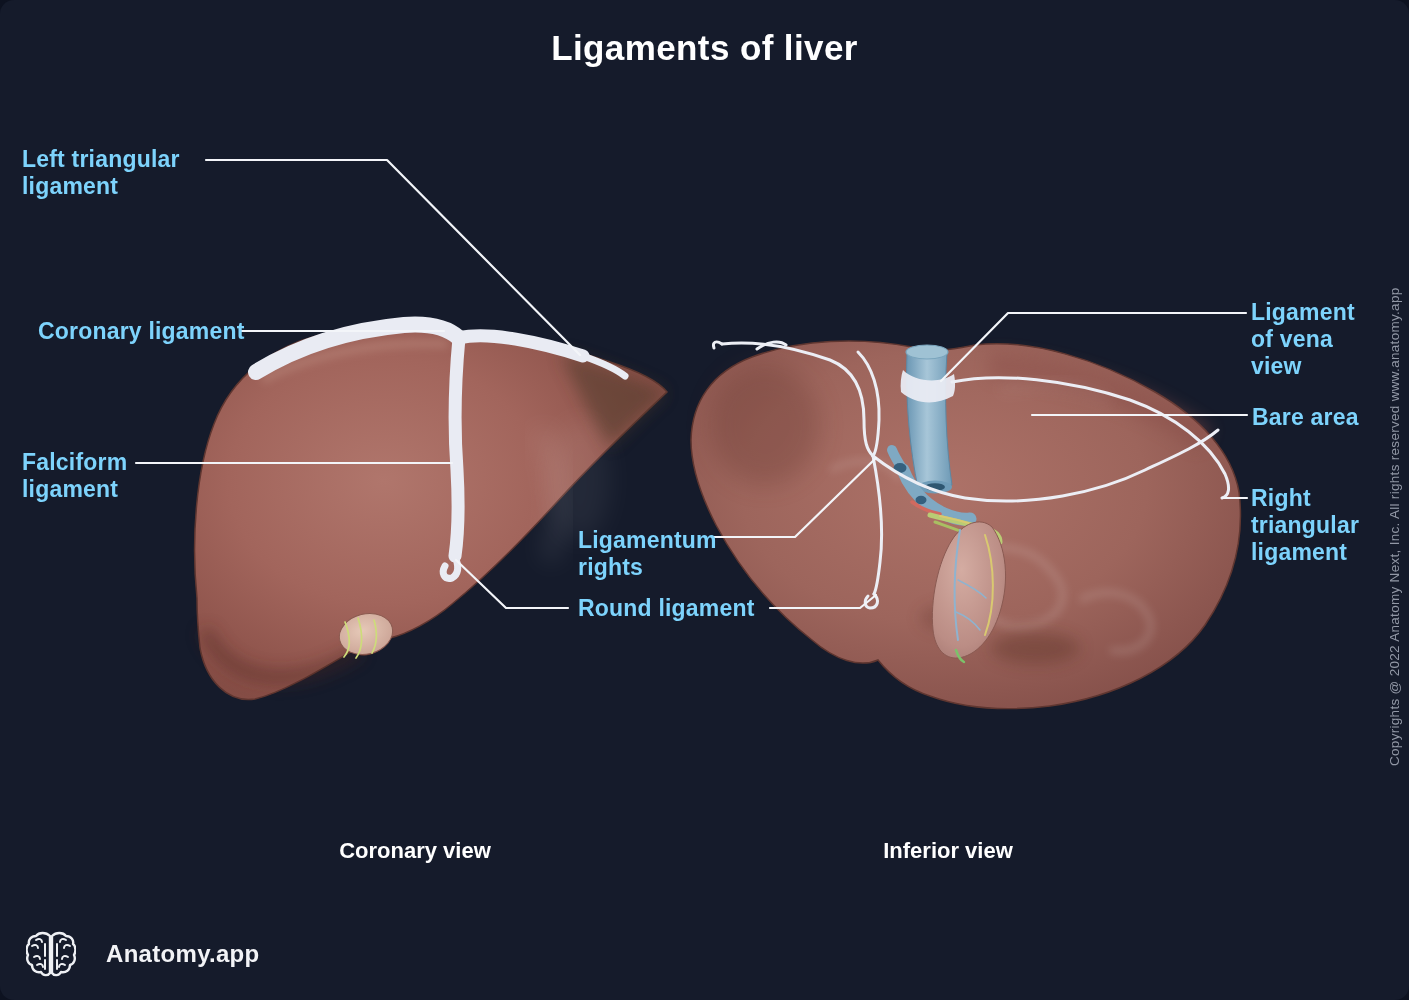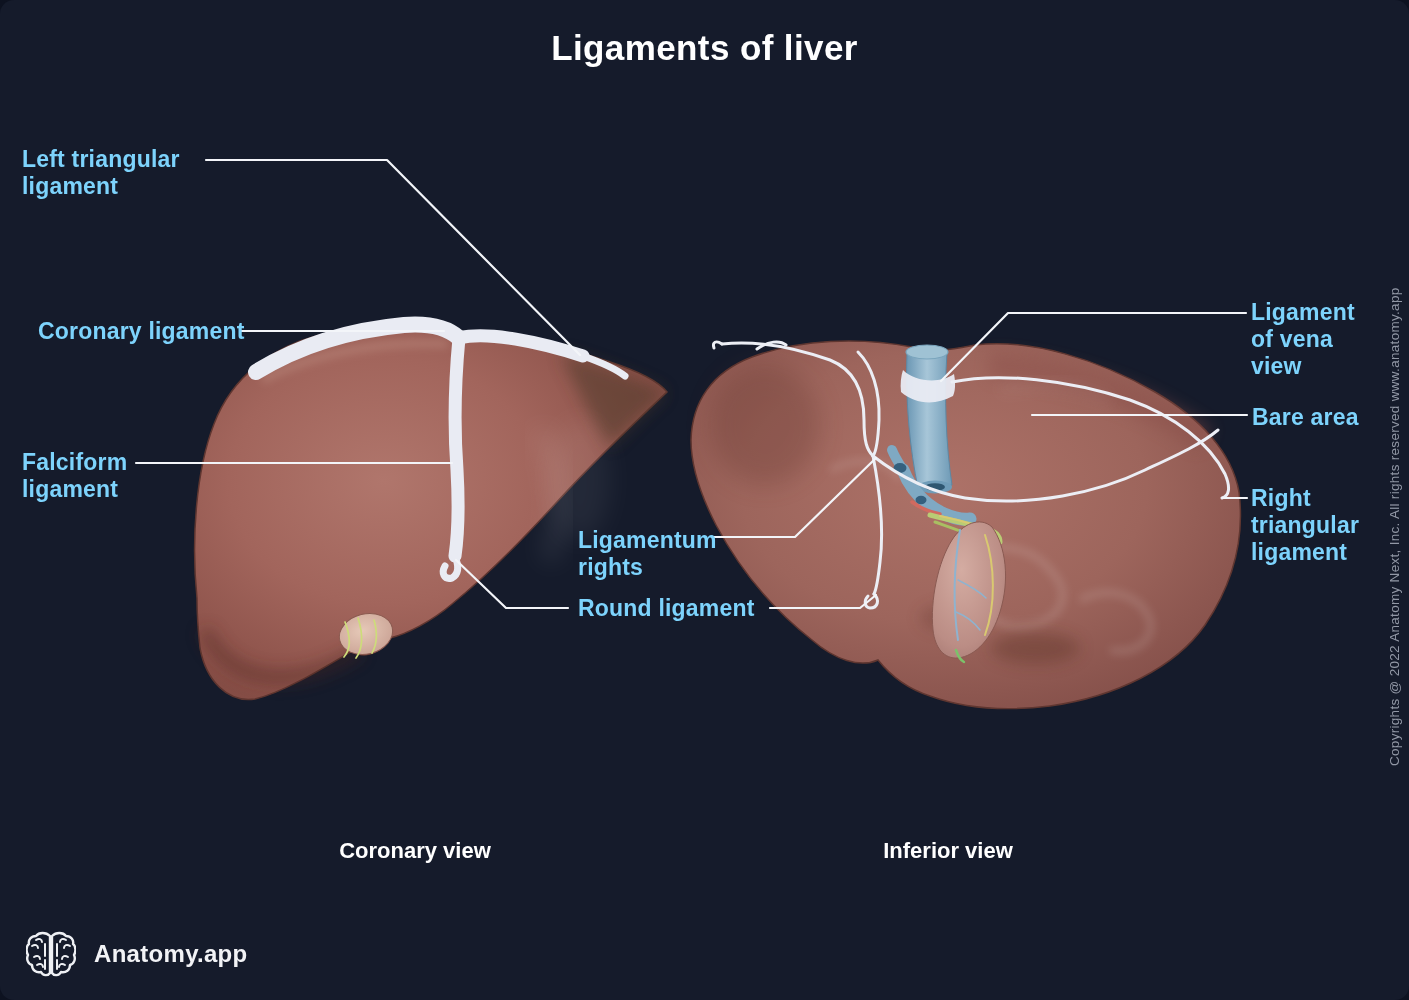--- a/index.html
+++ b/index.html
@@ -15,21 +15,21 @@
     color:#ffffff;font-size:35px;font-weight:800;letter-spacing:.4px;
   }
   .label{position:absolute;color:#7dd3fc;font-size:23px;line-height:27px;font-weight:600;letter-spacing:.2px;white-space:nowrap;}
   .caption{position:absolute;color:#ffffff;font-size:22px;font-weight:700;transform:translateX(-50%);white-space:nowrap;}
   .copyright{
     position:absolute;left:1382px;top:252px;height:550px;width:24px;
     writing-mode:vertical-rl;transform:rotate(180deg);
     display:flex;align-items:center;justify-content:center;
     color:#9298a6;font-size:13.5px;letter-spacing:.3px;white-space:nowrap;
   }
-  .logo{position:absolute;left:26px;top:930px;display:flex;align-items:center;gap:18px;}
+  .logo{position:absolute;left:26px;top:930px;display:flex;align-items:center;gap:30px;}
   .logo-text{color:#f2f3f6;font-size:24px;font-weight:600;letter-spacing:.3px;}
 </style>
 </head>
 <body>
 
 <div class="stage">
 
   <svg class="art" width="1409" height="1000" viewBox="0 0 1409 1000">
     <defs>
       <radialGradient id="gA" cx="40%" cy="42%" r="78%">

